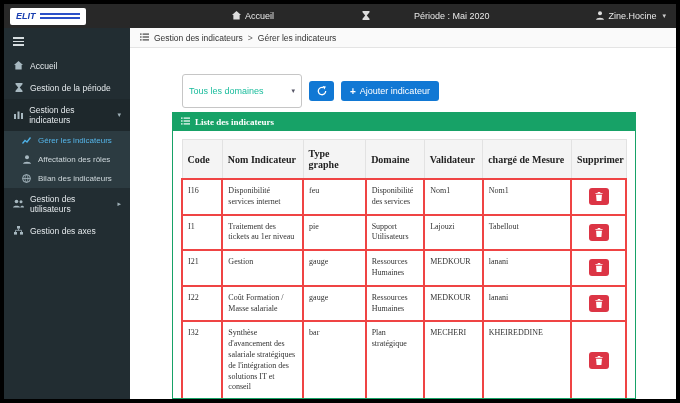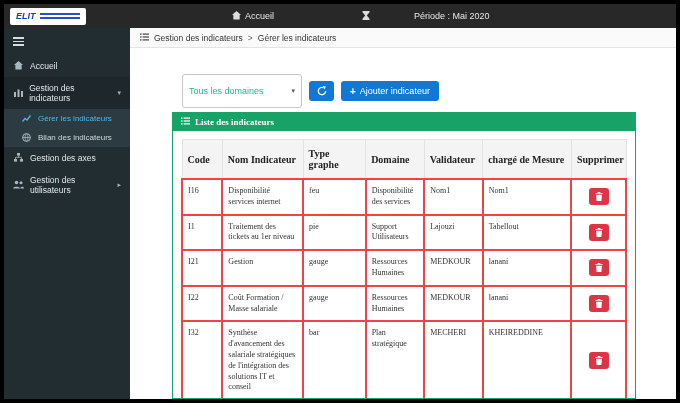--- a/index.html
+++ b/index.html
@@ -92,36 +92,54 @@
       <span>Accueil</span>
     </div>
     <div class="tb-item tb-period">
       <span>
         <svg width="8" height="9" viewBox="0 0 8 9">
             <path fill="#dddddd" d="M0.5 0h7v1.2L4.8 4.5 7.5 7.8V9h-7V7.8l2.7-3.3L0.5 1.2z"></path>
           </svg>
       </span>
       <span>Période : Mai 2020</span>
     </div>
+    <div class="tb-item tb-user">
+      <span>
+        <svg width="8" height="9" viewBox="0 0 8 9">
+            <circle cx="4" cy="2.2" r="2" fill="#dddddd"></circle>
+            <path d="M0 8.8C0 6 8 6 8 8.8z" fill="#dddddd"></path>
+          </svg>
+      </span>
+      <span>Zine.Hocine</span>
+      <span class="tb-caret">▾</span>
+    </div>
   </header>
 
   <div class="body-row">
 
     <aside class="sidebar">
       <div class="sb-toggle">
         <span class="hamburger"><i></i><i></i><i></i></span>
       </div>
       <nav>
         <div class="sb-item">
           <span class="ic">
             <svg width="9" height="9" viewBox="0 0 10 10">
                 <path fill="#a7b8c0" d="M5 0L0 4.5h1.5V9.5h7V4.5H10L5 0z"></path>
               </svg>
           </span>
           <span>Accueil</span>
+        </div>
+        <div class="sb-item">
+          <span class="ic">
+            <svg width="8" height="9" viewBox="0 0 8 9">
+                <path fill="#a7b8c0" d="M0.5 0h7v1.2L4.8 4.5 7.5 7.8V9h-7V7.8l2.7-3.3L0.5 1.2z"></path>
+              </svg>
+          </span>
+          <span>Gestion de la période</span>
         </div>
         <div class="sb-item open">
           <span class="ic">
             <svg width="9" height="9" viewBox="0 0 9 9">
                 <rect x="0" y="4" width="2" height="5" fill="#a7b8c0"></rect>
                 <rect x="3.5" y="1.5" width="2" height="7.5" fill="#a7b8c0"></rect>
                 <rect x="7" y="3" width="2" height="6" fill="#a7b8c0"></rect>
               </svg>
           </span>
           <span>Gestion des indicateurs</span>
@@ -131,50 +149,59 @@
           <div class="sb-item sel">
             <span class="ic">
               <svg width="9" height="9" viewBox="0 0 9 9">
                   <polyline points="0.5,7.5 3,4.5 5,6 8.5,1.5" fill="none" stroke="#4fb2e8" stroke-width="1.3"></polyline>
                 </svg>
             </span>
             <span>Gérer les indicateurs</span>
           </div>
           <div class="sb-item">
             <span class="ic">
+              <svg width="8" height="9" viewBox="0 0 8 9">
+                  <circle cx="4" cy="2.2" r="2" fill="#a7b8c0"></circle>
+                  <path d="M0 8.8C0 6 8 6 8 8.8z" fill="#a7b8c0"></path>
+                </svg>
+            </span>
+            <span>Affectation des rôles</span>
+          </div>
+          <div class="sb-item">
+            <span class="ic">
               <svg width="9" height="9" viewBox="0 0 9 9">
                   <circle cx="4.5" cy="4.5" r="3.9" fill="none" stroke="#a7b8c0" stroke-width="1"></circle>
                   <path d="M0.6 4.5h7.8M4.5 0.6c-2 2-2 5.8 0 7.8c2-2 2-5.8 0-7.8" fill="none" stroke="#a7b8c0" stroke-width="0.8"></path>
                 </svg>
             </span>
             <span>Bilan des indicateurs</span>
           </div>
         </div>
         <div class="sb-item">
           <span class="ic">
+            <svg width="11" height="9" viewBox="0 0 11 9">
+                <circle cx="3.5" cy="2.5" r="1.8" fill="#a7b8c0"></circle>
+                <path d="M0 8.5C0 6 7 6 7 8.5z" fill="#a7b8c0"></path>
+                <circle cx="8" cy="2.7" r="1.5" fill="#a7b8c0"></circle>
+                <path d="M7.2 8.5C7.6 6.4 11 6.2 11 8.5z" fill="#a7b8c0"></path>
+              </svg>
+          </span>
+          <span>Gestion des utilisateurs</span>
+          <span class="sb-caret">▸</span>
+        </div>
+        <div class="sb-item">
+          <span class="ic">
             <svg width="9" height="9" viewBox="0 0 9 9">
                 <rect x="3" y="0" width="3" height="2.6" fill="#a7b8c0"></rect>
                 <rect x="0" y="6" width="3" height="2.6" fill="#a7b8c0"></rect>
                 <rect x="6" y="6" width="3" height="2.6" fill="#a7b8c0"></rect>
                 <path d="M4.5 2.6v1.7M1.5 6V4.3h6V6" stroke="#a7b8c0" stroke-width="0.8" fill="none"></path>
               </svg>
           </span>
           <span>Gestion des axes</span>
-        </div>
-        <div class="sb-item">
-          <span class="ic">
-            <svg width="11" height="9" viewBox="0 0 11 9">
-                <circle cx="3.5" cy="2.5" r="1.8" fill="#a7b8c0"></circle>
-                <path d="M0 8.5C0 6 7 6 7 8.5z" fill="#a7b8c0"></path>
-                <circle cx="8" cy="2.7" r="1.5" fill="#a7b8c0"></circle>
-                <path d="M7.2 8.5C7.6 6.4 11 6.2 11 8.5z" fill="#a7b8c0"></path>
-              </svg>
-          </span>
-          <span>Gestion des utilisateurs</span>
-          <span class="sb-caret">▸</span>
         </div>
       </nav>
     </aside>
 
     <main class="content">
 
       <div class="breadcrumb">
         <span>
           <svg width="9" height="8" viewBox="0 0 9 8">
               <g fill="#444">

